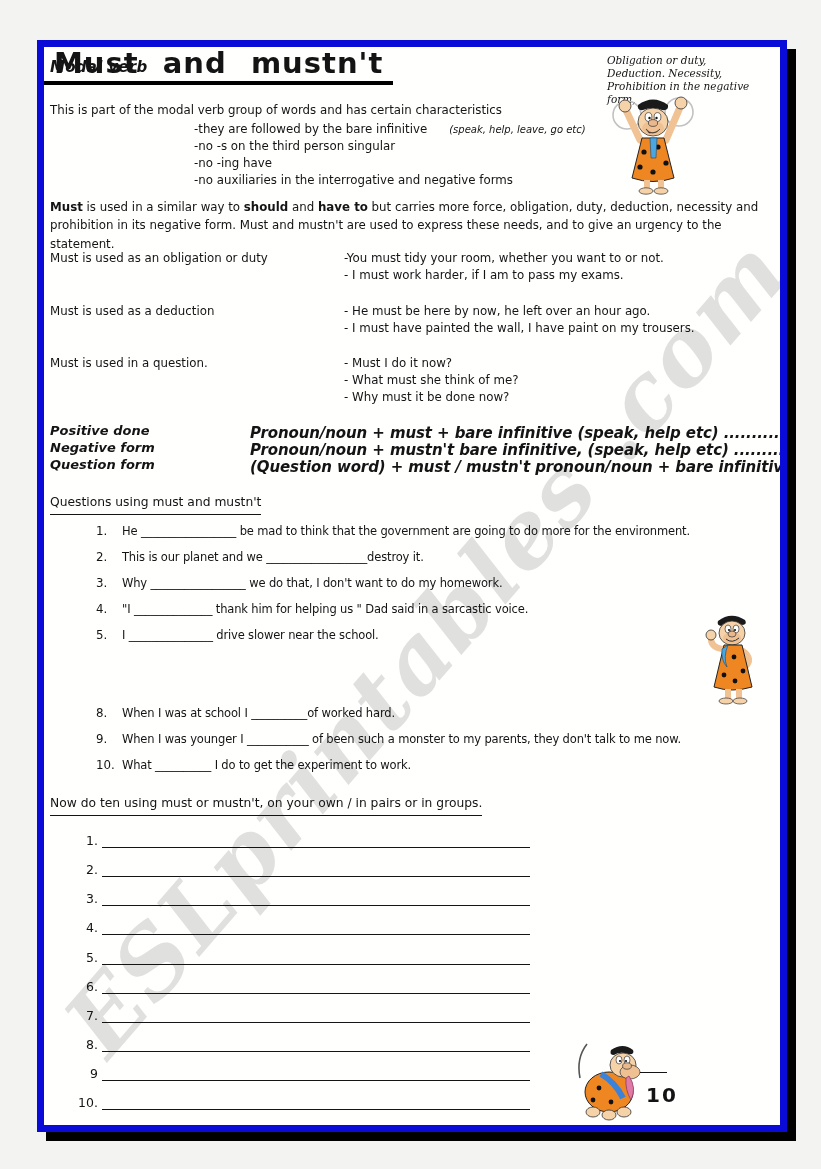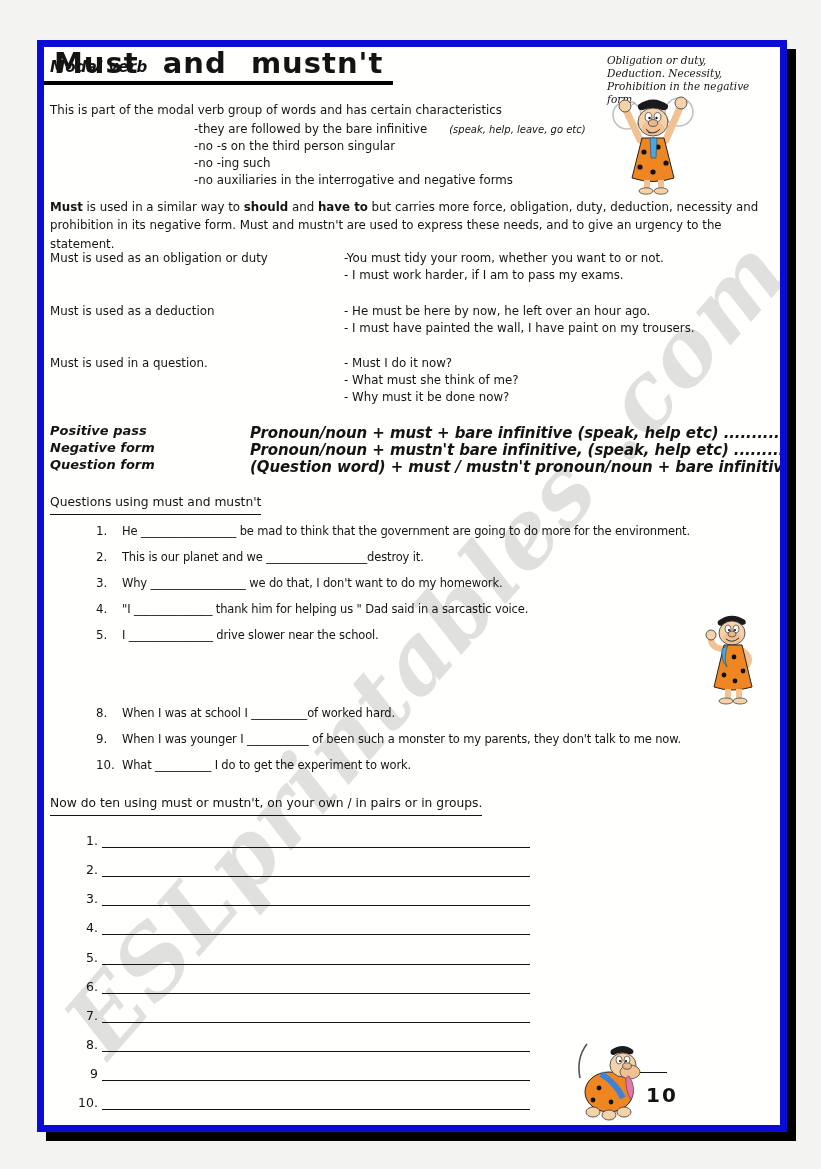--- a/index.html
+++ b/index.html
@@ -100,21 +100,21 @@
 
     <div class="abs body-txt" style="left:6px;top:56px">This is part of the modal verb group of words and has certain characteristics</div>
     <div>
       <div class="abs char-item" style="left:150px;top:75px">
         <span>-they are followed by the bare infinitive</span><span class="char-note">(speak, help, leave, go etc)</span>
       </div>
       <div class="abs char-item" style="left:150px;top:92px">
         <span>-no -s on the third person singular</span>
       </div>
       <div class="abs char-item" style="left:150px;top:109px">
-        <span>-no -ing such</span>
+        <span>-no -ing have</span>
       </div>
       <div class="abs char-item" style="left:150px;top:126px">
         <span>-no auxiliaries in the interrogative and negative forms</span>
       </div>
     </div>
 
     <div class="summary">
       <b>Must</b><span> is used in a similar way to </span><b>should</b><span> and </span><b>have to</b><span> but carries more force, obligation, duty, deduction, necessity and prohibition in its negative form. Must and mustn't are used to express these needs, and to give an urgency to the statement.</span>
     </div>
 
@@ -124,21 +124,21 @@
 
     <div class="abs usage-label" style="left:6px;top:257px">Must is used as a deduction</div>
     <div class="abs usage-ex" style="left:300px;top:257px">- He must be here by now, he left over an hour ago.</div>
     <div class="abs usage-ex" style="left:300px;top:274px">- I must have painted the wall, I have paint on my trousers.</div>
 
     <div class="abs usage-label" style="left:6px;top:309px">Must is used in a question.</div>
     <div class="abs usage-ex" style="left:300px;top:309px">- Must I do it now?</div>
     <div class="abs usage-ex" style="left:300px;top:326px">- What must she think of me?</div>
     <div class="abs usage-ex" style="left:300px;top:343px">- Why must it be done  now?</div>
 
-    <div class="abs form-label" style="left:6px;top:376px">Positive pass</div>
+    <div class="abs form-label" style="left:6px;top:376px">Positive done</div>
     <div class="abs form-pattern" style="left:206px;top:377px">Pronoun/noun + must + bare infinitive (speak, help etc) ................</div>
     <div class="abs form-label" style="left:6px;top:393px">Negative form</div>
     <div class="abs form-pattern" style="left:206px;top:394px">Pronoun/noun + mustn't bare infinitive, (speak, help etc) .............</div>
     <div class="abs form-label" style="left:6px;top:410px">Question form</div>
     <div class="abs form-pattern" style="left:206px;top:411px">(Question word) + must / mustn't pronoun/noun + bare infinitive .......................</div>
 
     <div class="abs" style="left:6px;top:444px">
       <span class="heading-u">Questions using must and mustn't</span>
     </div>
 

